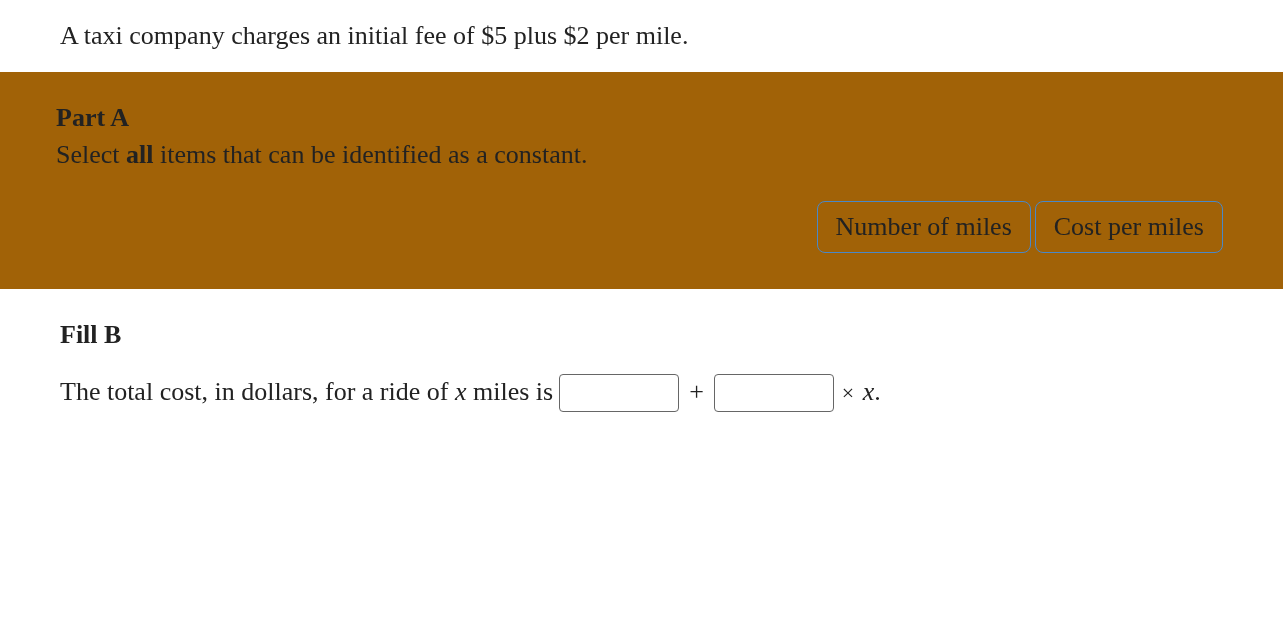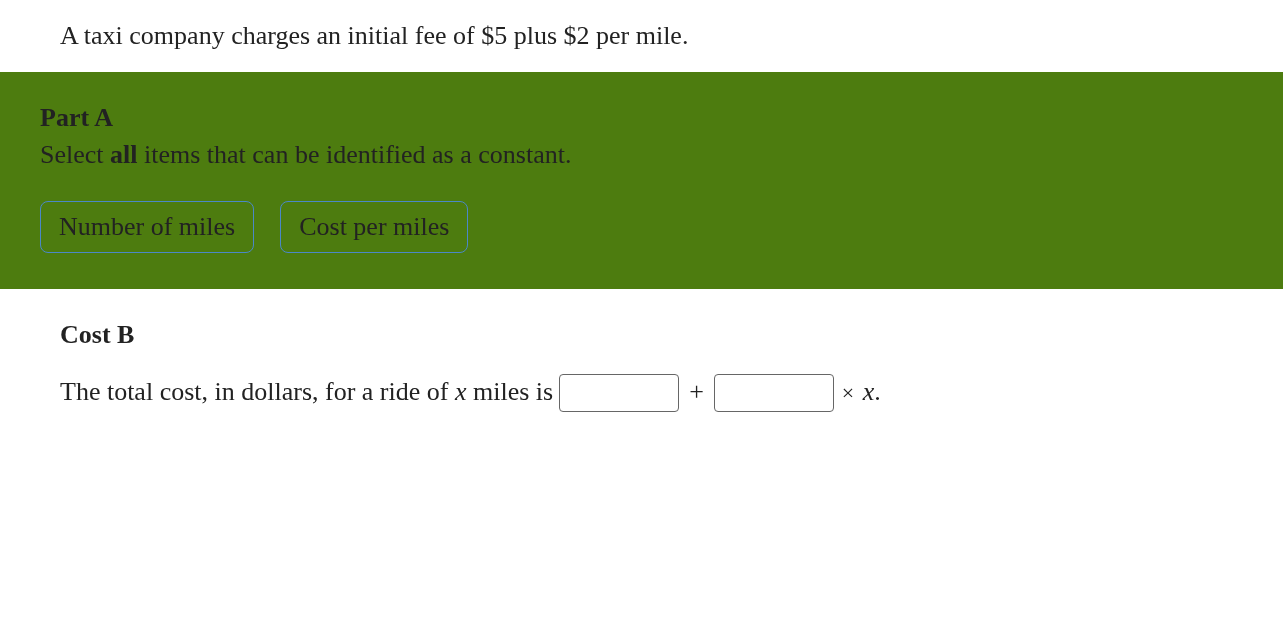--- a/index.html
+++ b/index.html
@@ -11,38 +11,39 @@
       font-family: Georgia, 'Times New Roman', serif;
       font-size: 26px;
       color: #222;
       line-height: 1.4;
       background: #fff;
     }
     .problem-statement {
       padding: 18px 68px 12px 60px;
     }
     .part-a-section {
-      background: #4d7c0f;
-      padding: 28px 60px 36px 40px;
+      background: #a16207;
+      padding: 28px 60px 36px 56px;
       margin-top: 6px;
     }
     .part-b-section {
       padding: 28px 60px 36px 60px;
     }
     .part-label {
       font-weight: bold;
       display: block;
     }
     .part-instruction {
       display: block;
       margin-bottom: 28px;
     }
     .options-row {
       display: flex;
-      gap: 26px;
+      gap: 4px;
+      justify-content: flex-end;
     }
     .option-button {
       border: 1.5px solid #4a88c7;
       background: transparent;
       border-radius: 8px;
       padding: 10px 18px;
       font-family: inherit;
       font-size: 26px;
       color: #222;
       cursor: pointer;
@@ -90,21 +91,21 @@
   <span class="part-instruction">
     <span>Select </span><strong>all</strong><span> items that can be identified as a constant.</span>
   </span>
   <div class="options-row">
     <button class="option-button">Number of miles</button>
     <button class="option-button">Cost per miles</button>
   </div>
 </div>
 
 <div class="part-b-section">
-  <span class="part-label">Cost B</span>
+  <span class="part-label">Fill B</span>
   <div class="equation-row">
     <span><span>The total cost, in dollars, for a ride of </span><span class="math-x">x</span><span> miles is </span></span>
     <input type="text" class="blank-input" style="">
     <span class="plus">+</span>
     <input type="text" class="blank-input" style="">
     <span><span class="times">×</span> <span class="math-x">x</span><span>.</span></span>
   </div>
 </div>
 
 </body></html>

